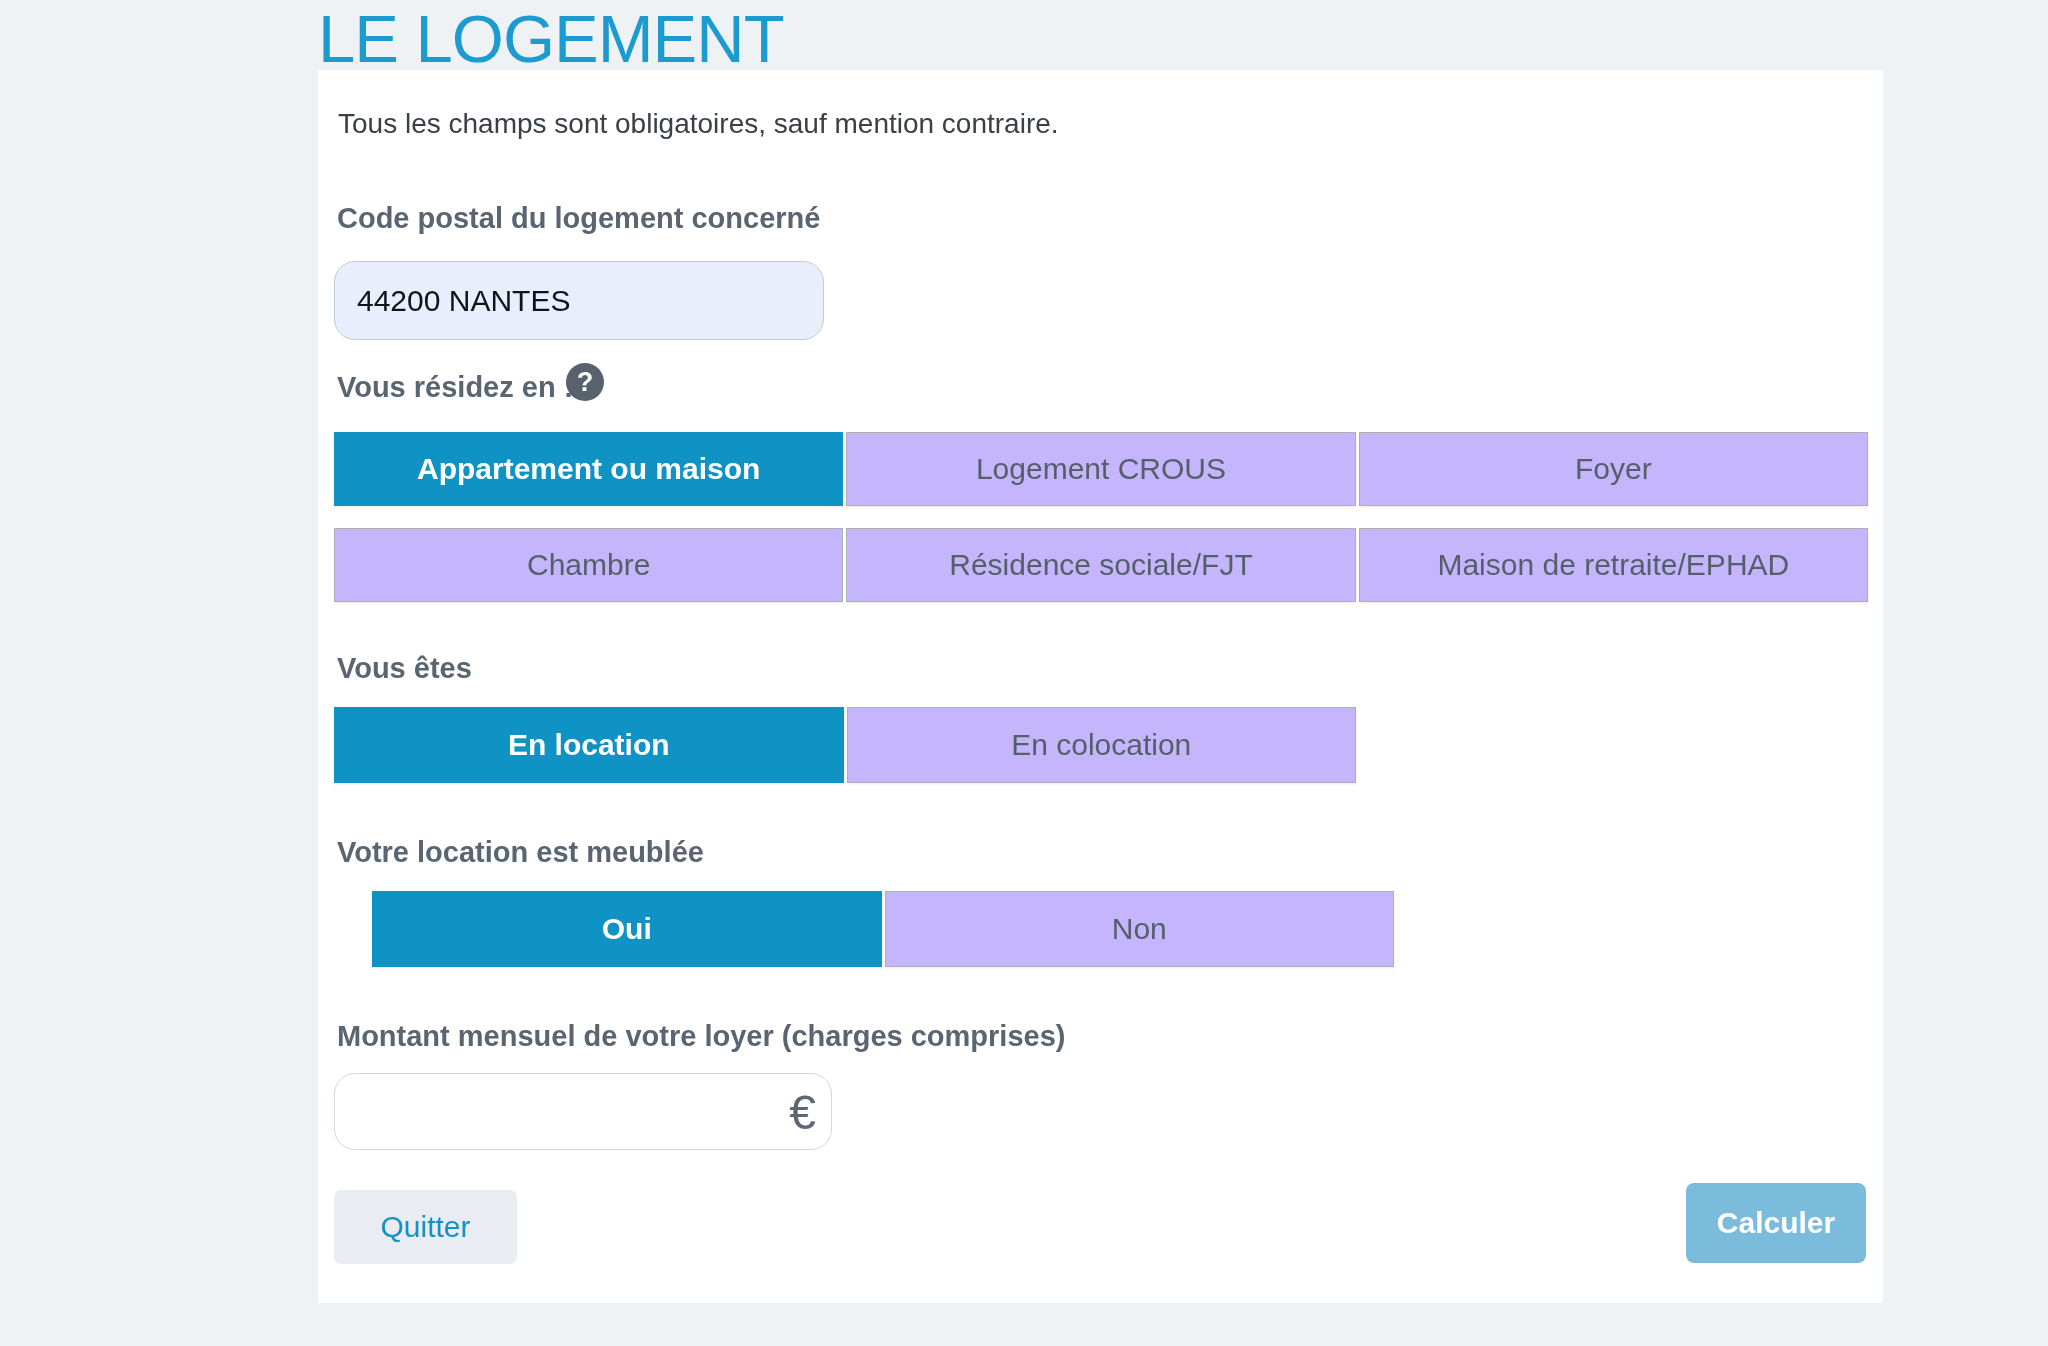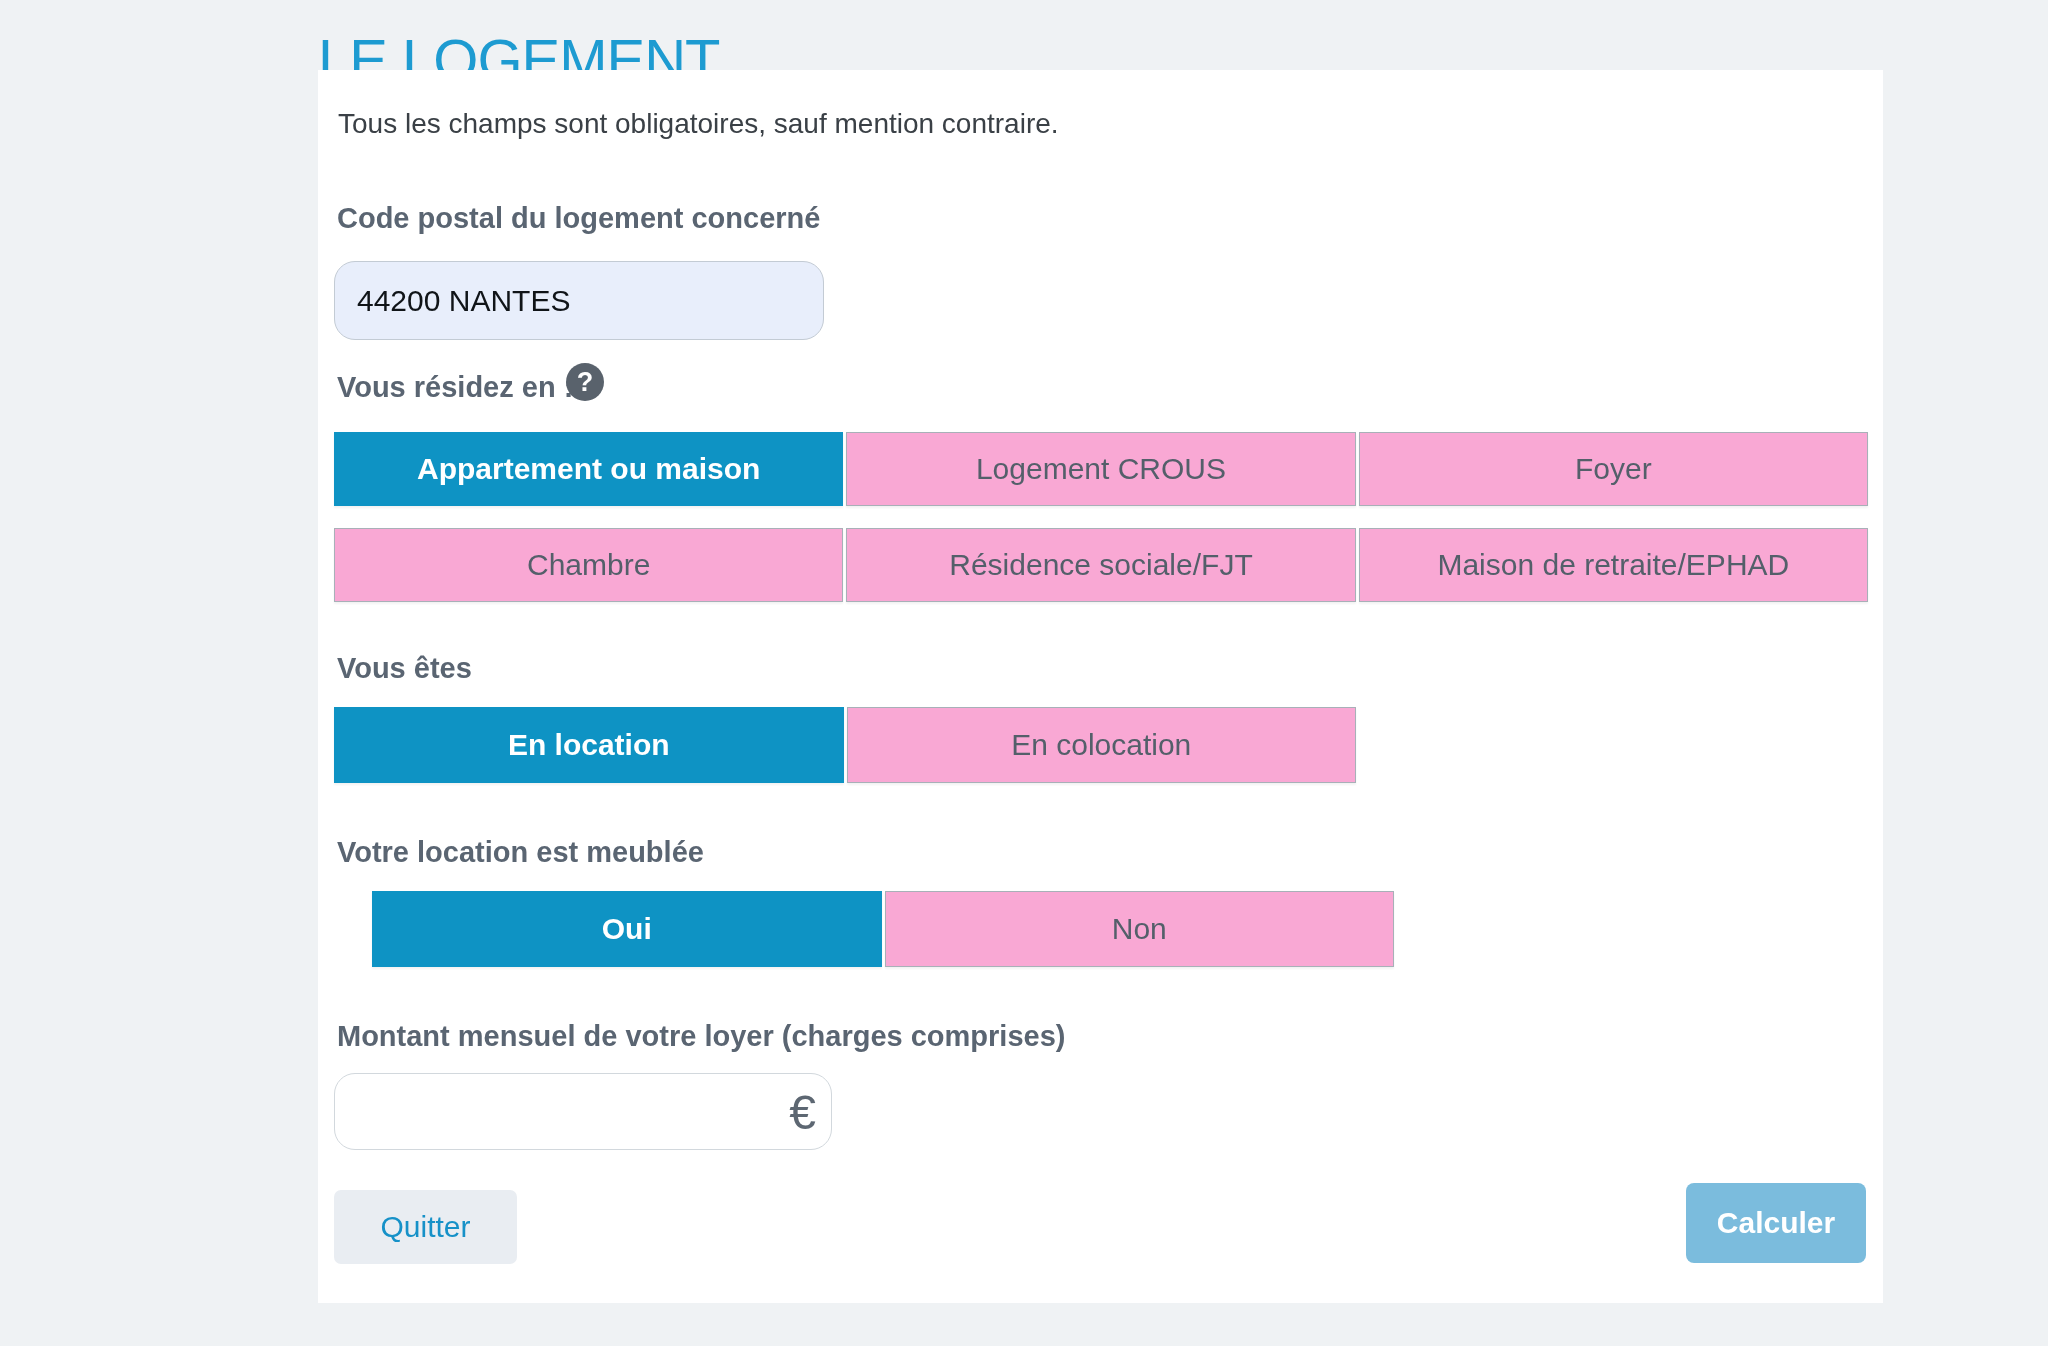--- a/index.html
+++ b/index.html
@@ -6,23 +6,22 @@
   body {
     width: 2048px; height: 1346px;
     background: #eff2f4;
     font-family: "Liberation Sans", "DejaVu Sans", sans-serif;
     overflow: hidden;
   }
   .page { position: relative; width: 2048px; height: 1346px; }
 
   .page-title {
     position: absolute; left: 318px; top: 0px;
-    font-size: 58px; font-weight: 300; letter-spacing: -1px;
+    font-size: 67px; font-weight: 300; letter-spacing: -1px;
     color: #1d9bd1;
-    margin-top: 26px;
   }
 
   .card {
     position: absolute; left: 318px; top: 70px;
     width: 1565px; height: 1233px;
     background: #ffffff;
   }
 
   .intro {
     position: absolute; left: 20px; top: 38px;
@@ -84,21 +83,21 @@
   }
   .row-residence-1 { top: 362px; width: 1534px; height: 74px; }
   .row-residence-2 { top: 458px; width: 1534px; height: 74px; }
   .row-status      { top: 637px; width: 1022px; height: 76px; }
   .row-furnished   { top: 821px; width: 1022px; height: 76px; padding-left: 38px; }
 
   .seg-btn {
     flex: 1 1 0;
     display: flex; align-items: center; justify-content: center;
     box-sizing: border-box;
-    background: #f9a8d4;
+    background: #c4b5fd;
     border: 1px solid #a8b0b8;
     color: #545f6a; font-size: 30px;
     cursor: pointer;
     box-shadow: 0 2px 2px rgba(0,0,0,0.05);
   }
   .seg-btn.selected {
     background: #0e93c4;
     border-color: #0e93c4;
     color: #ffffff; font-weight: bold;
   }

